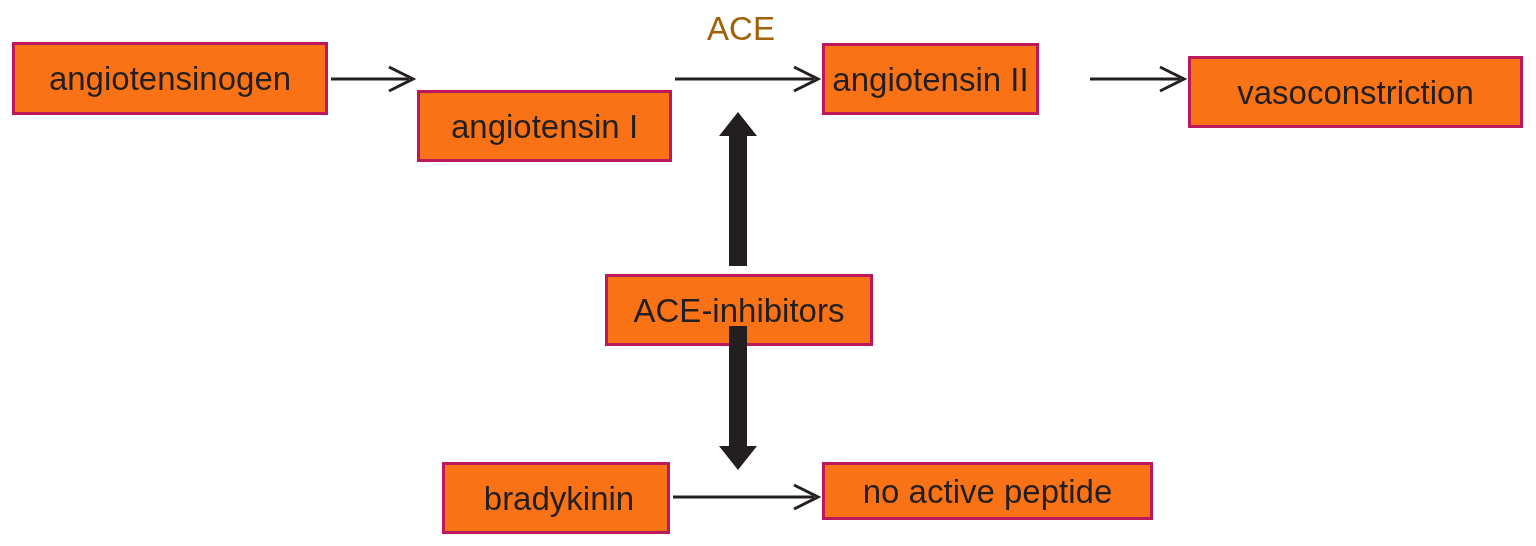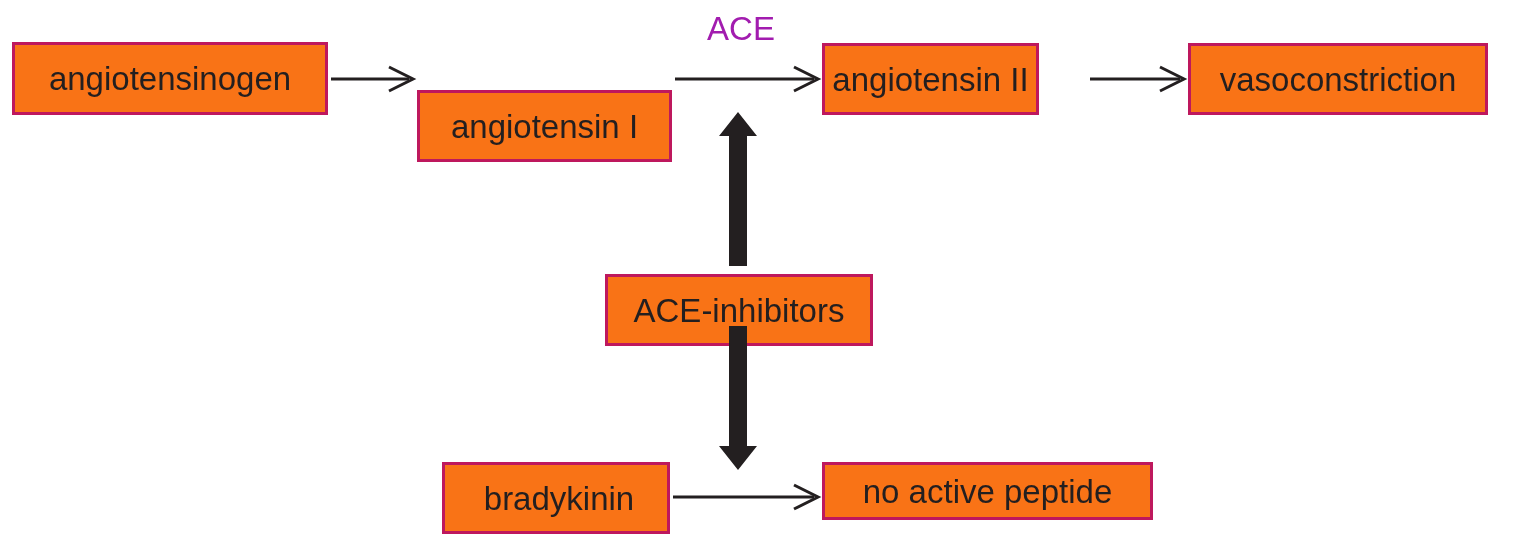--- a/index.html
+++ b/index.html
@@ -24,21 +24,21 @@
     display: flex;
     align-items: center;
     justify-content: center;
     font-size: 33px;
     line-height: 1;
     white-space: nowrap;
     z-index: 2;
   }
   .float-label {
     position: absolute;
-    color: #a21caf;
+    color: #a16207;
     font-size: 33px;
     line-height: 1;
     transform: translateX(-50%);
     white-space: nowrap;
     z-index: 2;
   }
   svg.arrows {
     position: absolute;
     left: 0;
     top: 0;
@@ -47,21 +47,21 @@
   }
 </style>
 </head>
 <body>
 
 <div class="stage">
   <div id="boxes">
       <div class="box" style="left: 12px; top: 42px; width: 316px; height: 73px;">angiotensinogen</div>
       <div class="box" style="left: 417px; top: 43px; width: 255px; height: 72px; margin-top: 47px;">angiotensin I</div>
       <div class="box" style="left: 822px; top: 43px; width: 217px; height: 72px;">angiotensin II</div>
-      <div class="box" style="left: 1188px; top: 43px; width: 300px; height: 72px;">vasoconstriction</div>
+      <div class="box" style="left: 1188px; top: 56px; width: 335px; height: 72px;">vasoconstriction</div>
       <div class="box" style="left: 605px; top: 260px; width: 268px; height: 72px; margin-top: 14px;">ACE-inhibitors</div>
       <div class="box" style="left: 442px; top: 462px; width: 228px; height: 72px; padding-left: 6px;">bradykinin</div>
       <div class="box" style="left: 822px; top: 462px; width: 331px; height: 58px;">no active peptide</div>
     </div>
   <div id="labels">
       <div class="float-label" style="left: 741px; top: 12px;">ACE</div>
     </div>
   <svg class="arrows" id="arrows" width="1536" height="546" viewBox="0 0 1536 546">
       <g>
         <line x1="331" y1="79" x2="409" y2="79" stroke="#231f20" stroke-width="3"></line>

